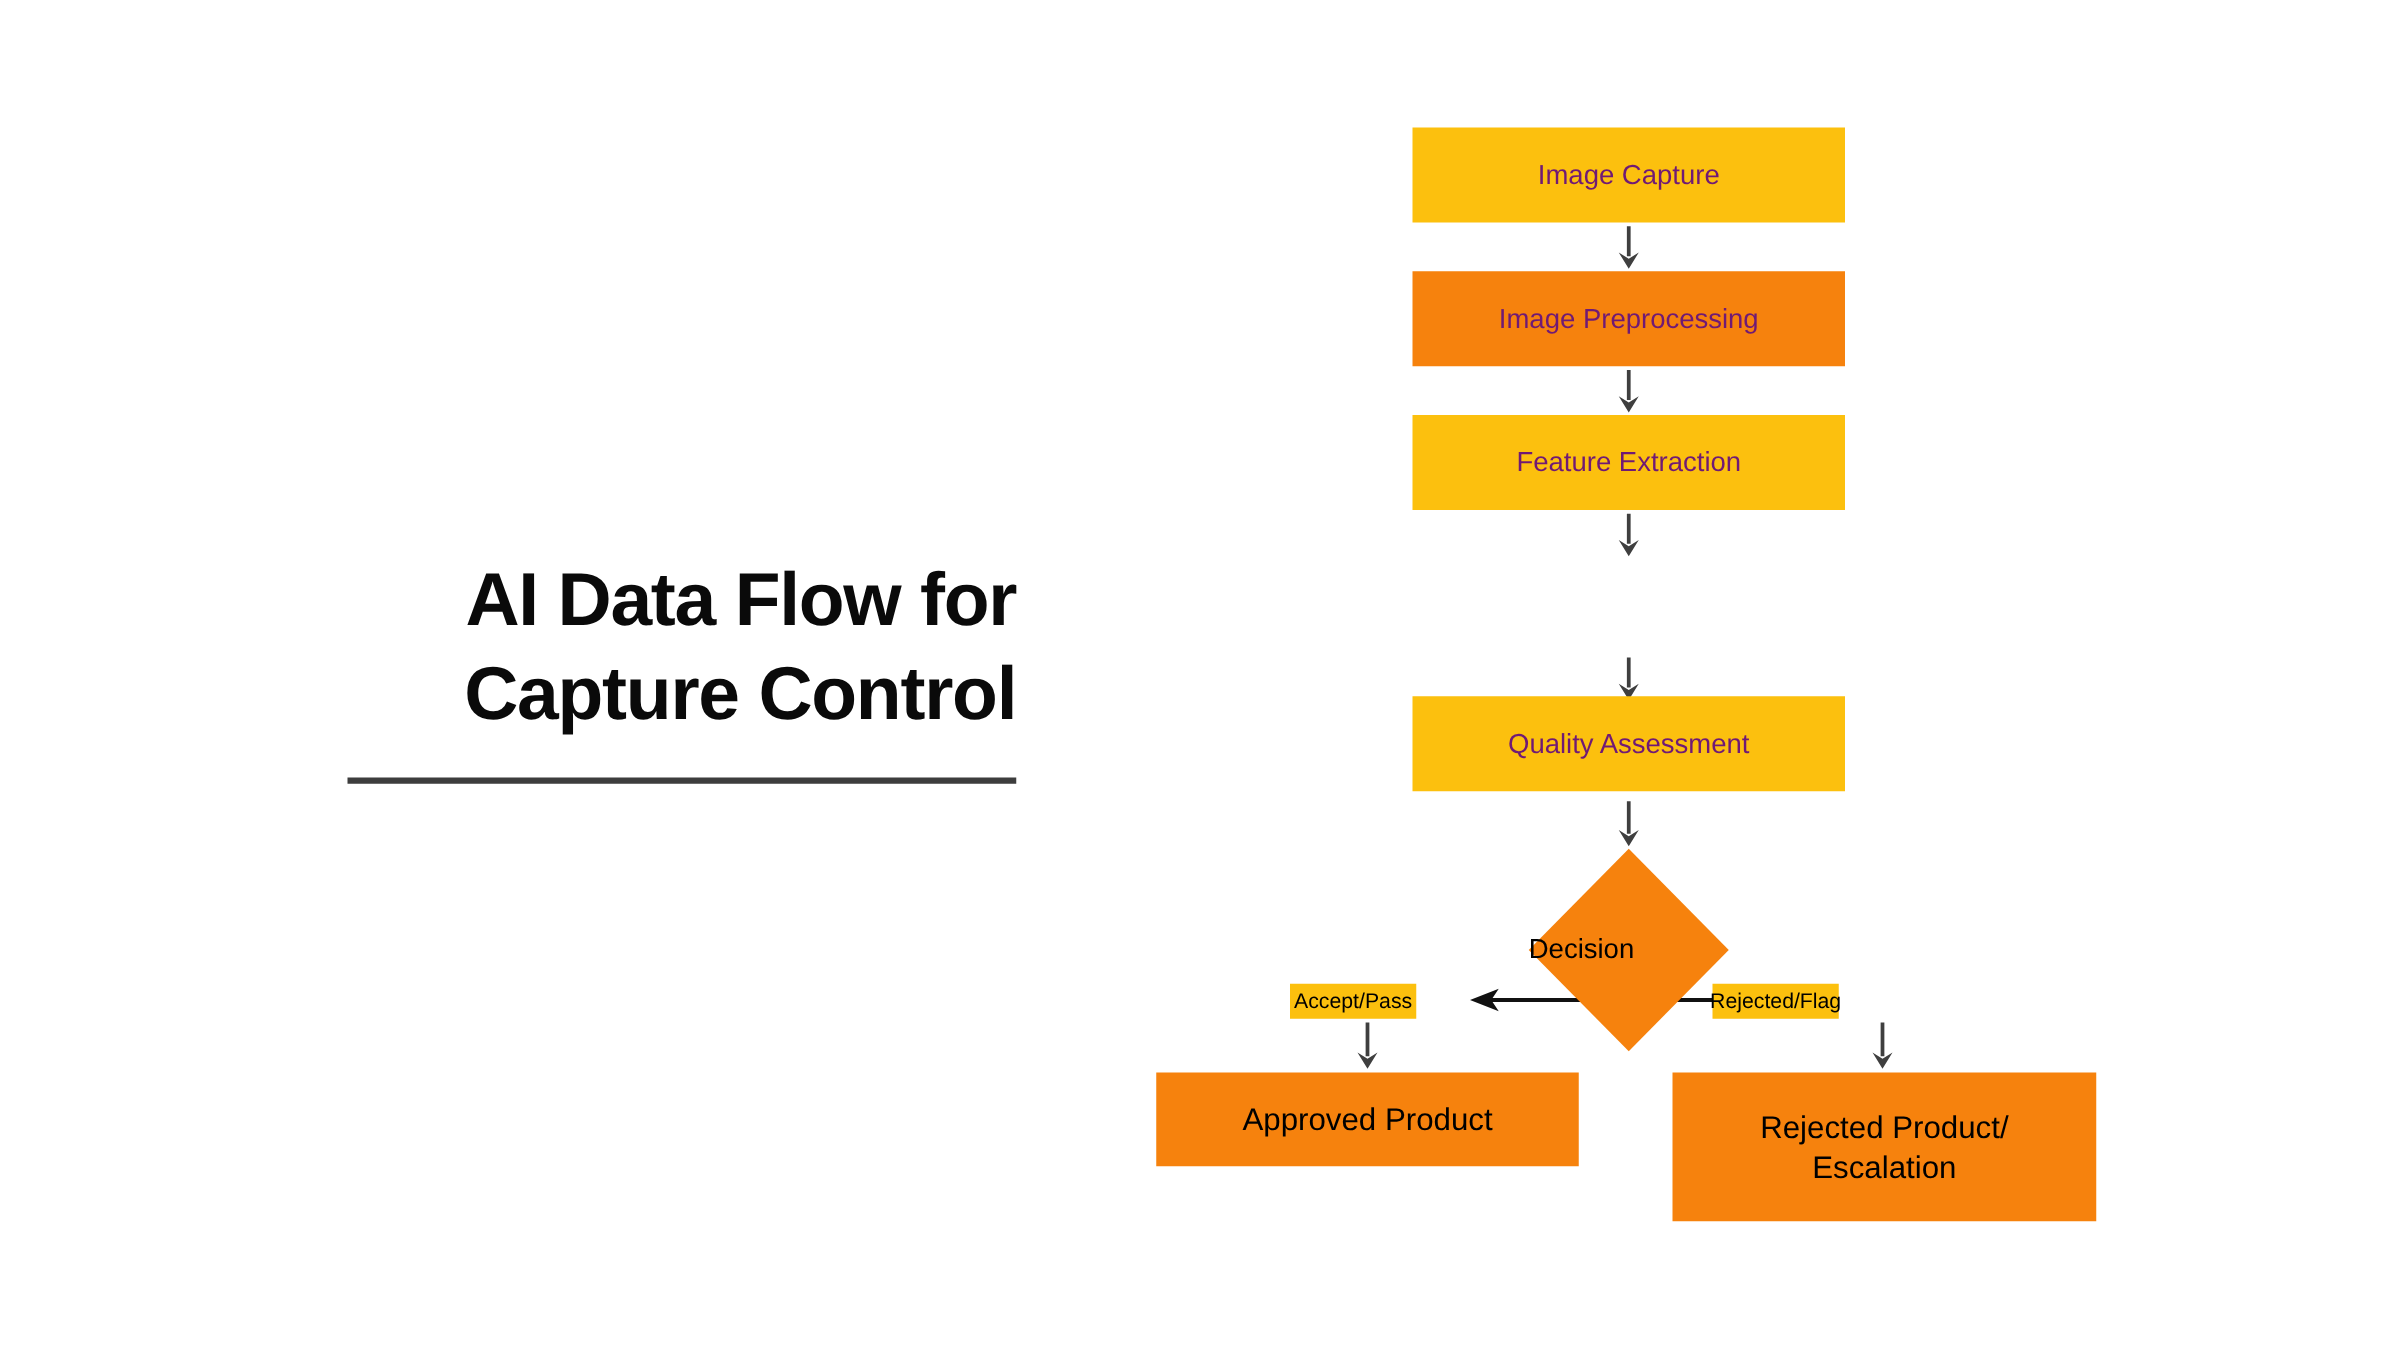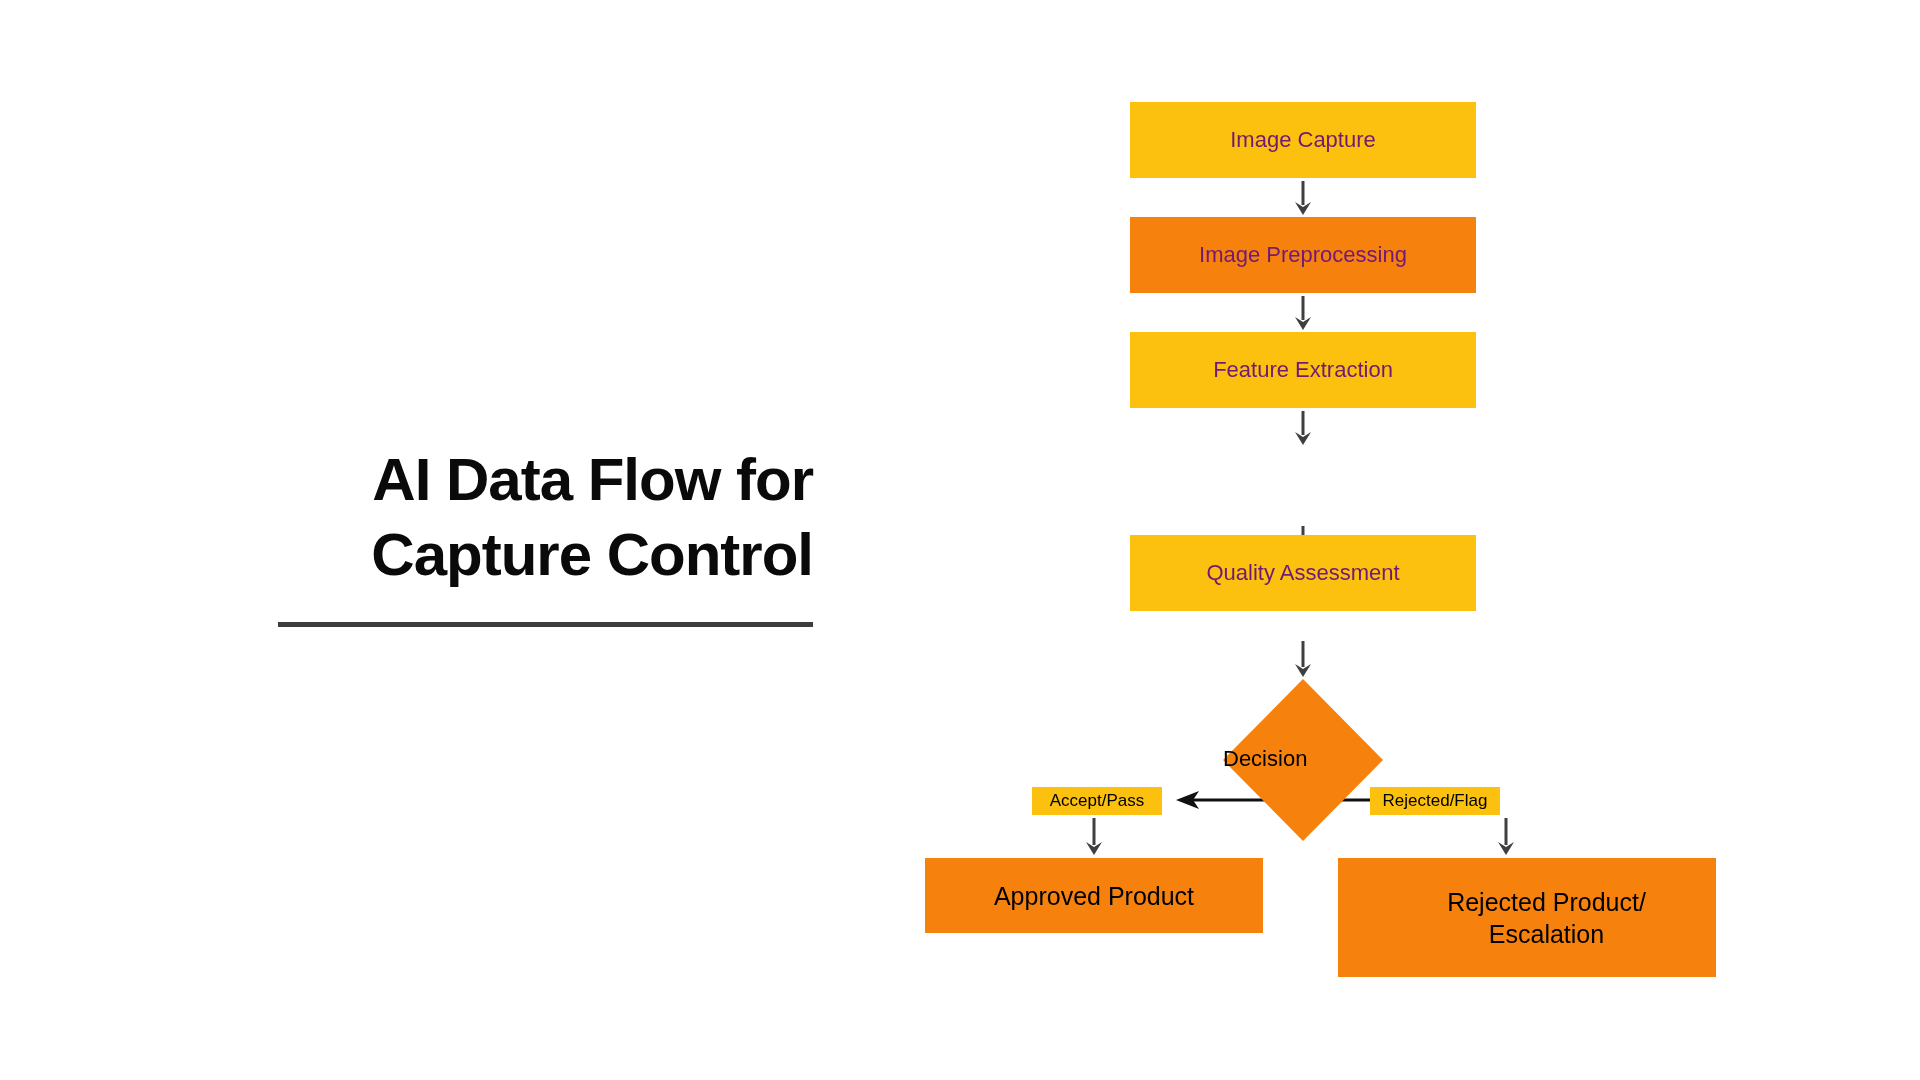--- a/index.html
+++ b/index.html
@@ -66,35 +66,35 @@
     font-size: 22px;
     color: #701a75;
   }
   .tone-yellow { background: #fcc00e; }
   .tone-orange { background: #f6820d; }
 
   .node-step1 { top: 102px; }
   .node-step2 { top: 217px; }
   .node-step3 { top: 332px; }
   .node-step4 { top: 447px; }
-  .node-step5 { top: 535px; }
+  .node-step5 { top: 557px; }
 
   .decision-label {
     position: absolute;
     left: 1223px;
     top: 746px;
     width: 160px;
     font-size: 22px;
     color: #000;
   }
 
   .branch-tag {
     position: absolute;
     top: 787px;
-    width: 130px;
+    width: 101px;
     height: 28px;
     background: #fcc00e;
     display: flex;
     align-items: center;
     justify-content: center;
     font-size: 17px;
     color: #000;
   }
   .branch-tag-left  { left: 1032px; }
   .branch-tag-right { left: 1370px; }
@@ -114,21 +114,20 @@
   }
   .result-approved {
     left: 925px;
     width: 338px;
     height: 75px;
   }
   .result-rejected {
     left: 1338px;
     width: 339px;
     height: 119px;
-    padding-left: 39px;
   }
 </style>
 </head>
 <body>
 
 <div class="canvas">
 
   <div class="title-block">
     <div class="title-line">AI Data Flow for</div>
     <div class="title-line">Capture Control</div>

